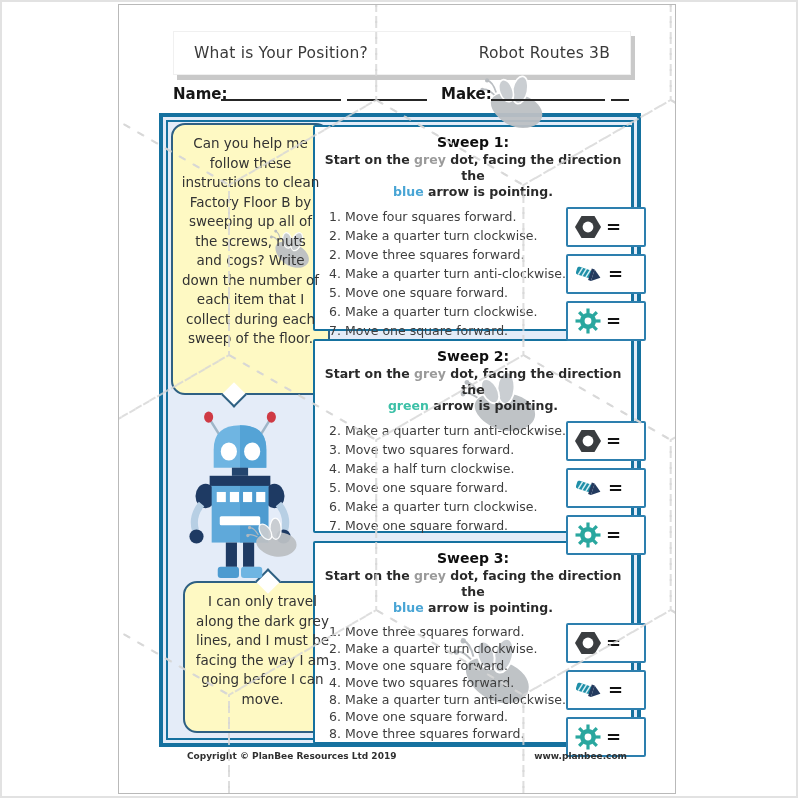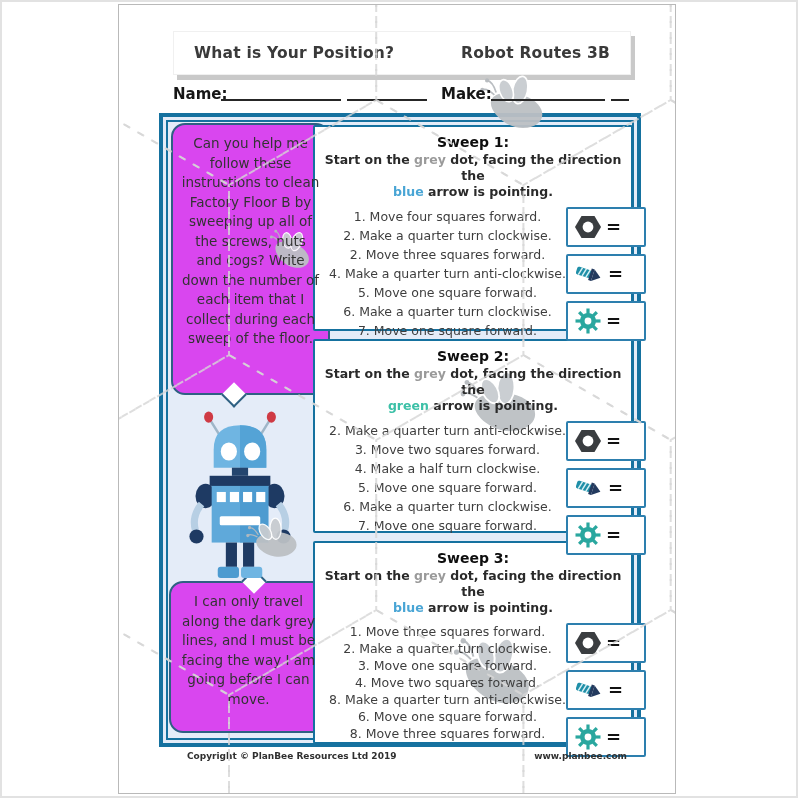--- a/index.html
+++ b/index.html
@@ -13,50 +13,50 @@
         border:1px solid #b9b9b9;overflow:hidden;}
 
   
   #hex-watermark{position:absolute;left:0;top:0;width:558px;height:790px;z-index:4;pointer-events:none;}
   #hex-watermark polygon{fill:none;stroke:#d6d6d6;stroke-width:2;stroke-dasharray:7 9;opacity:.8;}
   .bee{position:absolute;z-index:2;pointer-events:none;opacity:.95;}
 
   
   .header-box{position:absolute;left:54px;top:26px;width:458px;height:44px;background:#fff;
               border:1px solid #f0f0f0;box-shadow:4px 5px 0 #c9c9c9;display:flex;align-items:center;
-              justify-content:space-between;padding:0 20px;font-weight:bold;}
+              justify-content:space-between;padding:0 20px;}
   .header-box span{font-size:15.5px;color:#3a3a3a;letter-spacing:.2px;position:relative;z-index:3;}
 
   
   .field-label{position:absolute;top:80px;font-size:15px;font-weight:bold;color:#161616;z-index:3;}
   .write-line{position:absolute;top:78px;height:18px;border-bottom:2px solid #262626;z-index:3;}
 
   
   .main-box{position:absolute;left:40px;top:108px;width:482px;height:634px;
             border:4px solid #15719f;background:#e4ecf8;}
   .main-inner{position:absolute;inset:3px;border:2px solid #15719f;pointer-events:none;}
 
   
-  .bubble{position:absolute;width:159px;background:#d946ef;border:2.5px solid #2e6083;border-radius:14px;
+  .bubble{position:absolute;width:159px;background:#fef9c3;border:2.5px solid #2e6083;border-radius:14px;
           text-align:center;}
   .bubble p{margin:0;padding:9px 8px;font-size:13.5px;line-height:19.5px;color:#333;
             position:relative;z-index:3;}
   .tail{position:absolute;width:18px;height:18px;background:#fff;transform:rotate(45deg);}
   .tail-down{bottom:-11px;left:52px;border-right:2.5px solid #2e6083;border-bottom:2.5px solid #2e6083;}
   .tail-up{top:-11px;left:74px;border-top:2.5px solid #2e6083;border-left:2.5px solid #2e6083;}
 
   .robot{position:absolute;left:12px;top:292px;z-index:1;}
 
   
   .sweep{position:absolute;left:150px;width:320px;background:#fff;border:2px solid #15719f;border-radius:2px;}
   .sweep h2{margin:7px 0 2px;text-align:center;font-size:14px;color:#0e0e0e;
             position:relative;z-index:3;}
   .sweep .intro{margin:1px 8px 5px;text-align:center;font-weight:bold;font-size:12.5px;
                 line-height:16px;color:#2a2a2a;position:relative;z-index:3;}
-  .sweep-body{display:flex;align-items:flex-start;text-align:center;}
+  .sweep-body{display:flex;align-items:flex-start;}
   .sweep-body ol{list-style:none;margin:2px 0 0;padding:0 0 0 14px;flex:1;font-size:12.5px;color:#3e3e3e;}
   .sweep-body li{line-height:19px;position:relative;z-index:3;white-space:nowrap;}
   .sweep.tight li{line-height:17px;}
   .key-col{display:flex;flex-direction:column;gap:7px;margin:2px 10px 0 0;}
   .icon-box{width:80px;height:40px;border:2px solid #2d7fae;background:#fff;border-radius:2px;
             display:flex;align-items:center;padding-left:7px;gap:5px;position:relative;z-index:3;}
   .equals{font-size:18px;font-weight:bold;color:#111;line-height:1;}
 
   
   .footer-text{position:absolute;top:746px;font-size:9px;font-weight:bold;color:#2f2f2f;z-index:3;}
@@ -124,21 +124,21 @@
         <rect x="50" y="82" width="9" height="10" fill="#ffffff"></rect>
         <rect x="63" y="82" width="9" height="10" fill="#ffffff"></rect>
         <rect x="76" y="82" width="9" height="10" fill="#ffffff"></rect>
         <rect x="40" y="106" width="40" height="9" rx="1.5" fill="#ffffff"></rect>
         <rect x="46" y="132" width="11" height="24" fill="#1e3a63"></rect>
         <rect x="63" y="132" width="11" height="24" fill="#1e3a63"></rect>
         <rect x="38" y="156" width="21" height="11" rx="3" fill="#4d9bd0"></rect>
         <rect x="61" y="156" width="21" height="11" rx="3" fill="#6fb5e2"></rect>
       </svg>
 
-      <div class="bubble" style="left:6px;top:464px;height:152px">
+      <div class="bubble" style="left:20px;top:464px;height:152px">
         <p>I can only travel along the dark grey lines, and I must be facing the way I am going before I can move.</p>
         <div class="tail tail-up"></div>
       </div>
 
       <section class="sweep" style="top:8px;height:206px">
         <h2>Sweep 1:</h2>
         <p class="intro"><span>Start on the </span><span style="color: rgb(154, 154, 154);">grey</span><span> dot, facing the direction the</span><br><span style="color: rgb(73, 165, 213);">blue</span><span> arrow is pointing.</span></p>
         <div class="sweep-body">
           <ol>
               <li>1. Move four squares forward.</li>

